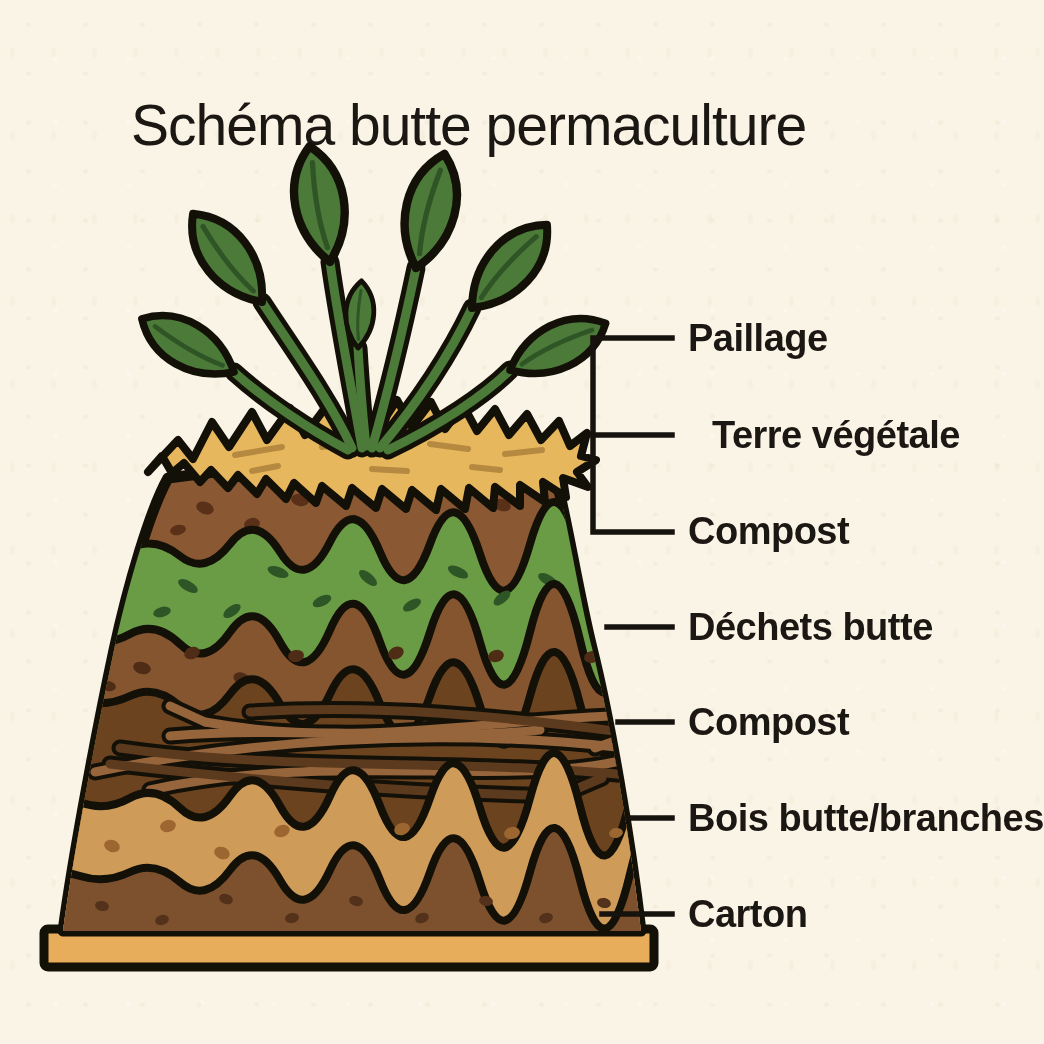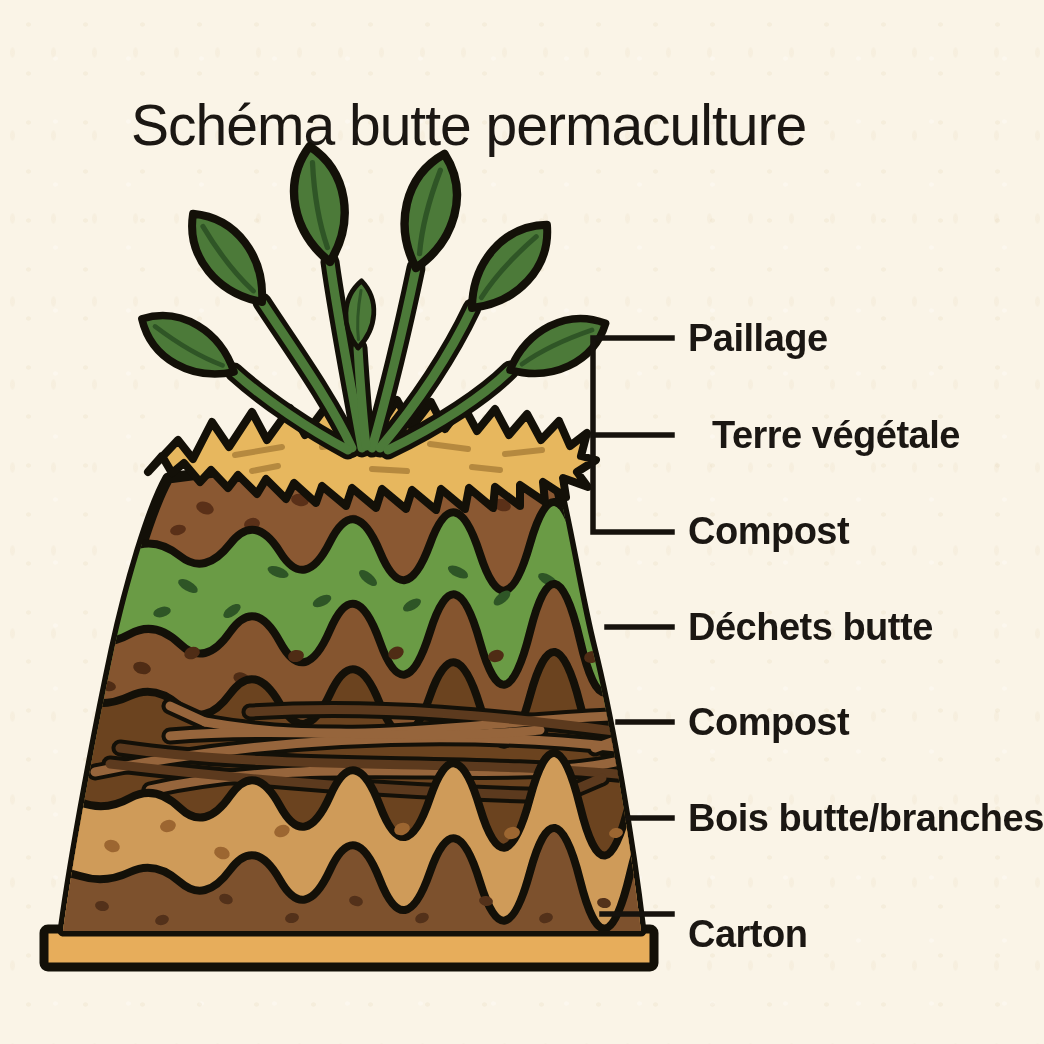--- a/index.html
+++ b/index.html
@@ -23,21 +23,21 @@
     font-size:57px;font-weight:400;letter-spacing:-1px;
     color:#1B1713;white-space:nowrap;
   }
   .illustration{position:absolute;left:0;top:0;width:1044px;height:1044px;}
   .legend-label{
     position:absolute;left:688px;height:46px;line-height:46px;
     font-size:38px;font-weight:700;letter-spacing:-0.5px;
     color:#1B1713;white-space:nowrap;
   }
   .ll-0{top:315px;} .ll-1{top:412px;margin-left:24px;} .ll-2{top:508px;}
-  .ll-3{top:604px;} .ll-4{top:699px;} .ll-5{top:795px;} .ll-6{top:891px;margin-top:20px;}
+  .ll-3{top:604px;} .ll-4{top:699px;} .ll-5{top:795px;} .ll-6{top:891px;}
 </style>
 </head>
 <body>
 
 <div class="canvas">
 
   <h1 class="title">Schéma butte permaculture</h1>
 
   <svg class="illustration" viewBox="0 0 1044 1044" xmlns="http://www.w3.org/2000/svg">
     <defs>

